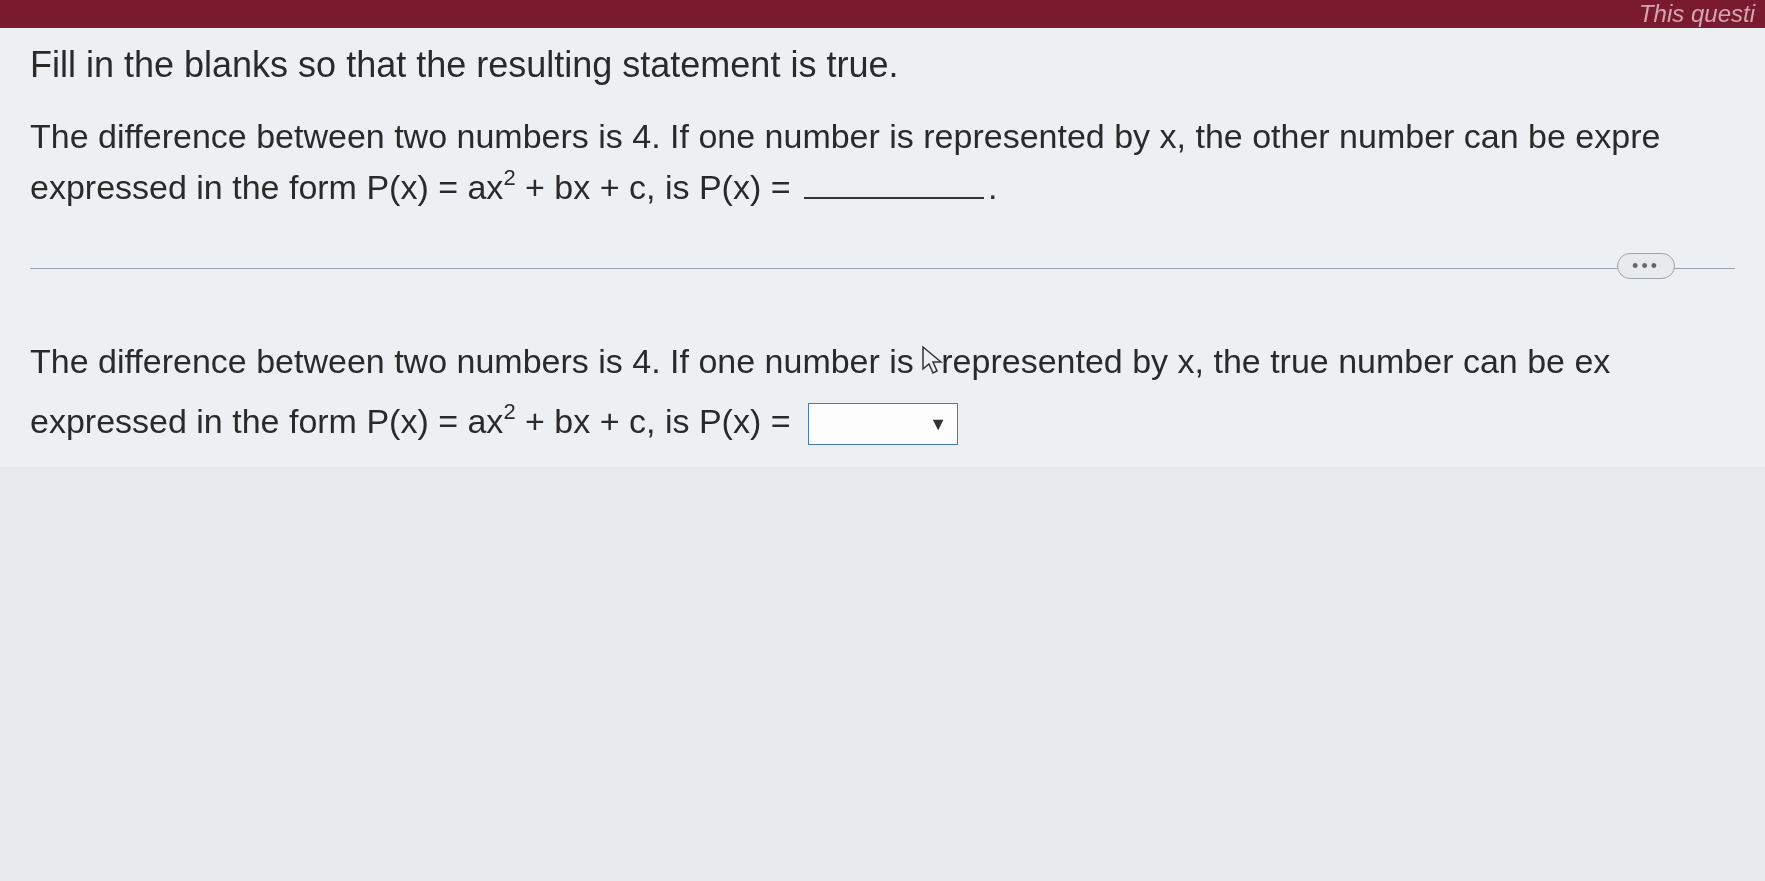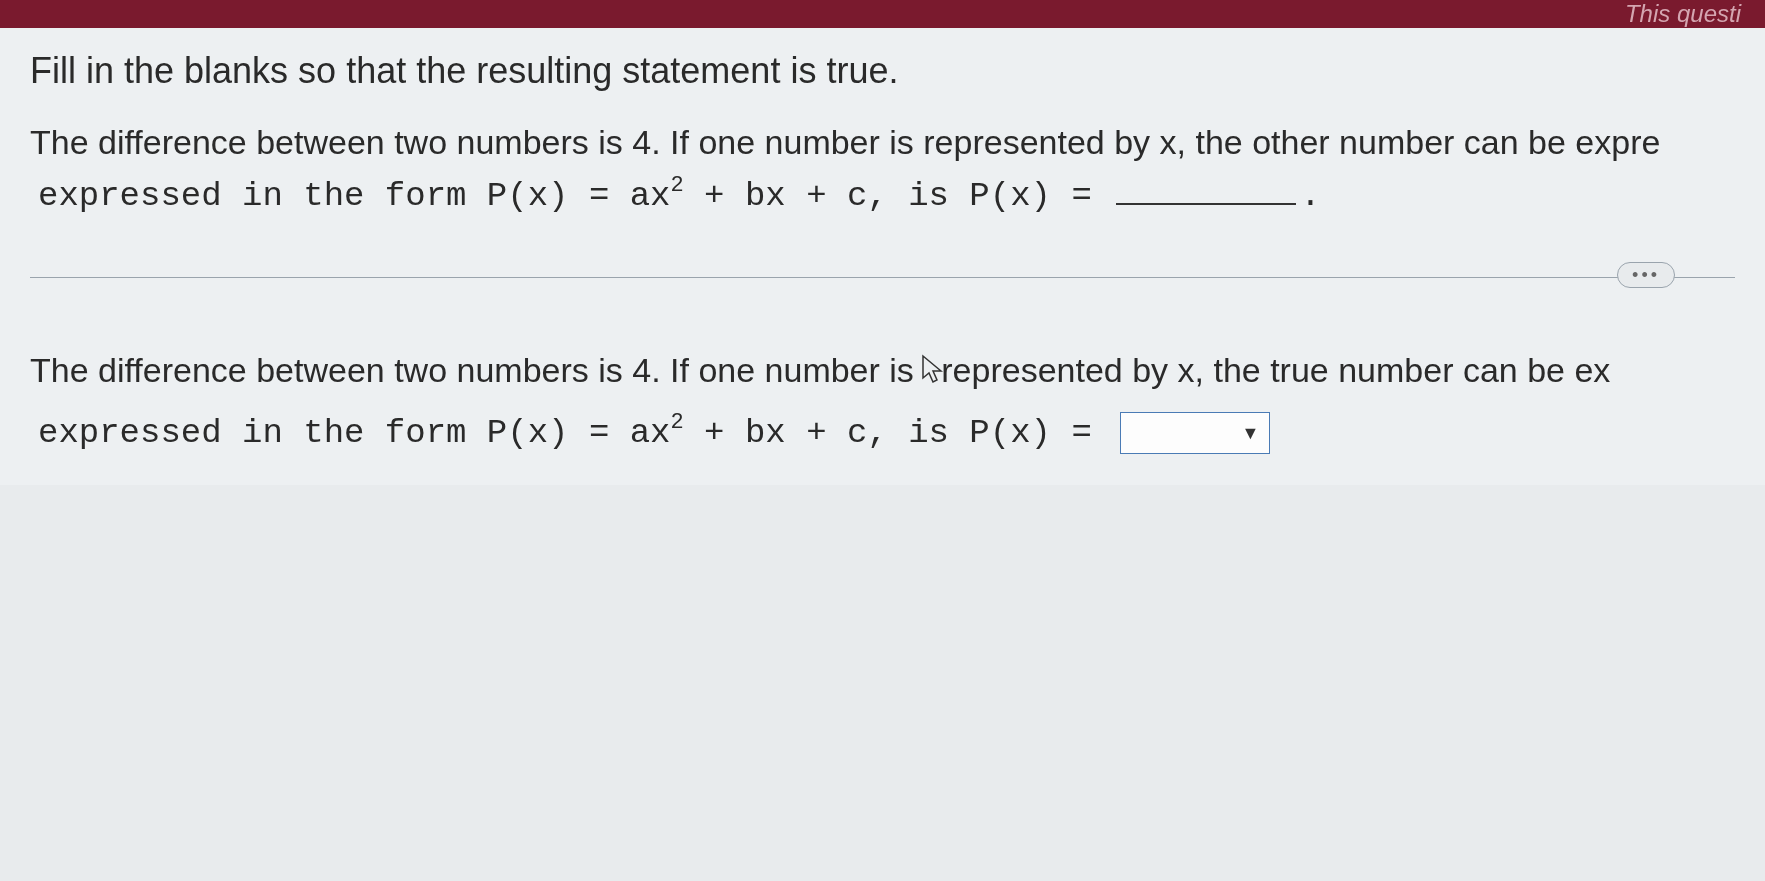--- a/index.html
+++ b/index.html
@@ -14,44 +14,43 @@
     height: 881px;
     overflow: hidden;
     position: relative;
   }
   .header-bar {
     background: #7a1a2e;
     color: #d4a5b0;
     height: 28px;
     width: 100%;
     text-align: right;
-    padding-right: 24px;
+    padding-right: 10px;
     font-size: 24px;
     line-height: 28px;
     font-style: italic;
   }
   .content {
-    padding: 22px 30px;
+    padding: 16px 30px;
     background: #edf0f2;
   }
   .instruction {
     font-size: 36px;
     color: #2a2a2a;
     margin-bottom: 25px;
     font-weight: 400;
   }
   .problem-text {
     font-size: 34px;
     color: #2a2a2a;
     line-height: 1.5;
     margin-bottom: 10px;
   }
   .formula {
-    font-family: Liberation Mono, monospace;
-    margin-left: 8px;
+    font-family: Liberation Sans, sans-serif;
   }
   .sup {
     font-size: 22px;
     vertical-align: super;
     position: relative;
     top: -2px;
   }
   .blank-line {
     display: inline-block;
     border-bottom: 2px solid #333;

